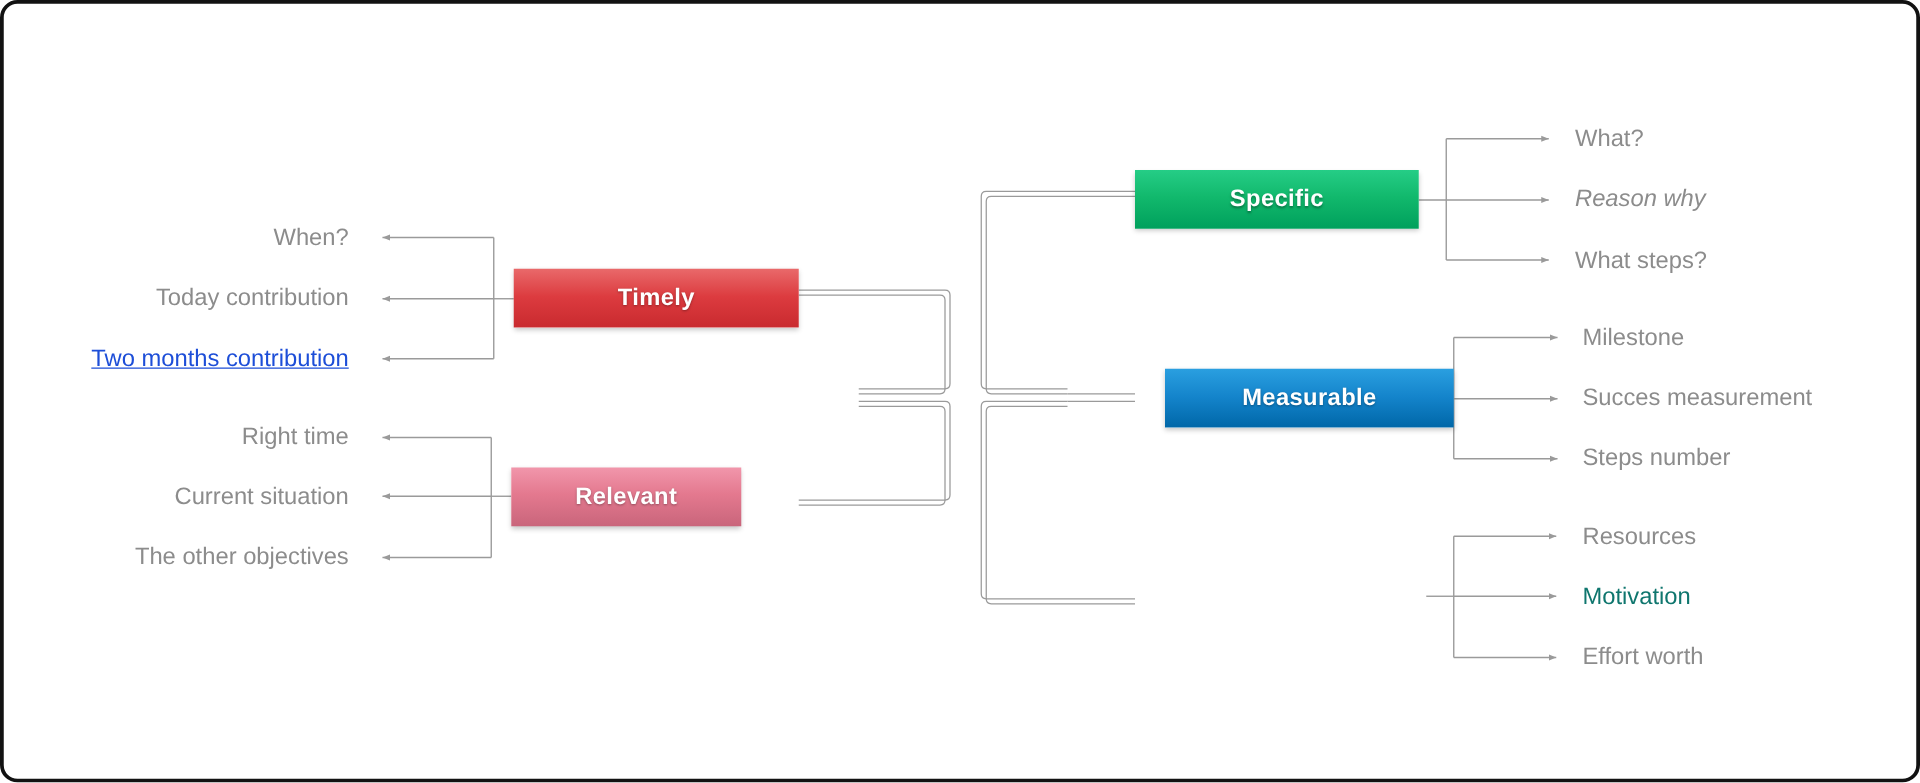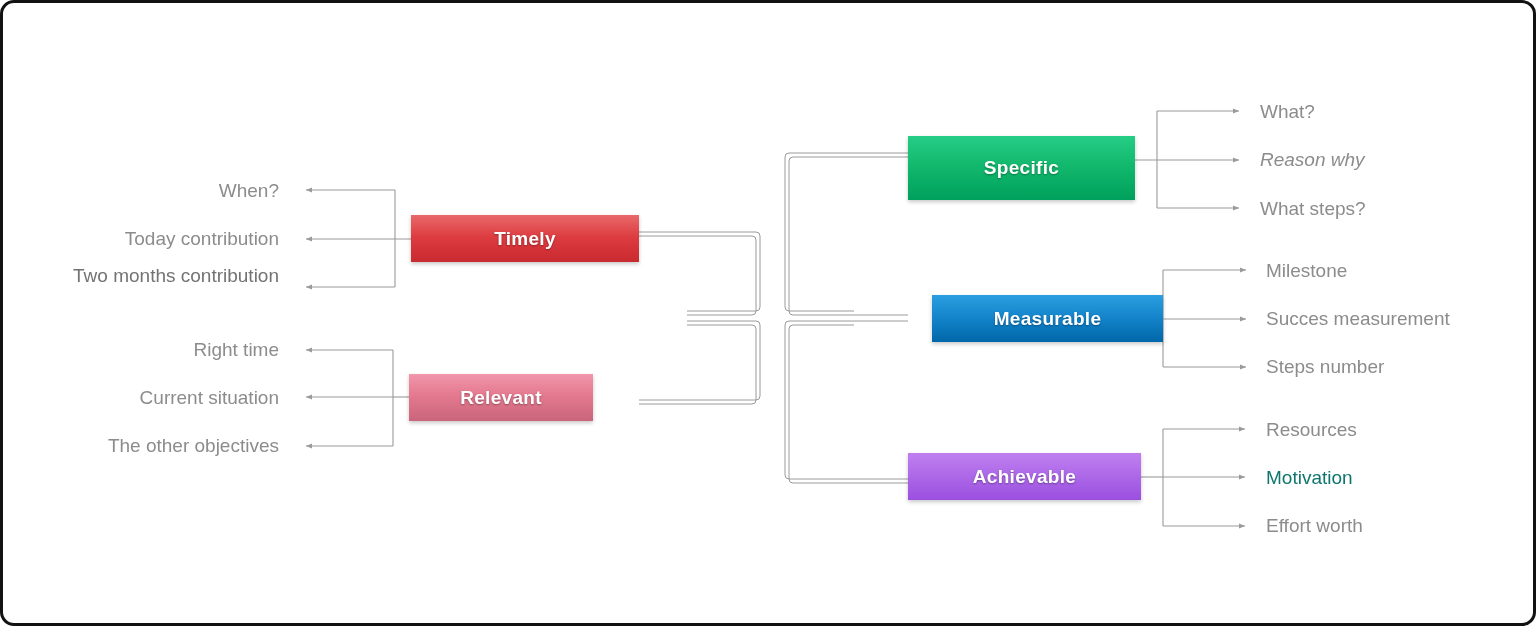--- a/index.html
+++ b/index.html
@@ -39,21 +39,21 @@
     color: #ffffff;
     font-weight: bold;
     font-size: 19px;
     letter-spacing: 0.3px;
     text-shadow: 0 1px 2px rgba(0,0,0,0.35);
     box-shadow: 0 2px 4px rgba(0,0,0,0.22);
     box-sizing: border-box;
   }
 
   .box-specific {
-    left: 905px; top: 133px; width: 227px; height: 64px;
+    left: 905px; top: 133px; width: 227px; height: 47px;
     background: linear-gradient(180deg, #25cd86 0%, #12b96d 45%, #00a05c 100%);
   }
   .box-measurable {
     left: 905px; top: 292px; width: 231px; height: 47px;
     background: linear-gradient(180deg, #2a9fe0 0%, #1484cb 48%, #0067a8 100%);
     margin-left: 24px;
   }
   .box-achievable {
     left: 905px; top: 450px; width: 233px; height: 47px;
     background: linear-gradient(180deg, #c07ff0 0%, #ae6ae8 45%, #9b4fe0 100%);
@@ -180,23 +180,20 @@
     </g>
   </svg>
 
 
   <div class="branch-box box-specific">
     <span>Specific</span>
   </div>
   <div class="branch-box box-measurable">
     <span>Measurable</span>
   </div>
-  <div class="branch-box box-achievable">
-    <span>Achievable</span>
-  </div>
   <div class="branch-box box-timely">
     <span>Timely</span>
   </div>
   <div class="branch-box box-relevant">
     <span>Relevant</span>
   </div>
 
   <div class="leaf leaf-right" style="left: 1257px; top: 99px; color: rgb(140, 140, 140);">What?</div>
   <div class="leaf leaf-right" style="left: 1257px; top: 147px; color: rgb(140, 140, 140); font-style: italic;">Reason why</div>
   <div class="leaf leaf-right" style="left: 1257px; top: 196px; color: rgb(140, 140, 140);">What steps?</div>
@@ -204,19 +201,19 @@
   <div class="leaf leaf-right" style="left: 1263px; top: 258px; color: rgb(140, 140, 140);">Milestone</div>
   <div class="leaf leaf-right" style="left: 1263px; top: 306px; color: rgb(140, 140, 140);">Succes measurement</div>
   <div class="leaf leaf-right" style="left: 1263px; top: 354px; color: rgb(140, 140, 140);">Steps number</div>
 
   <div class="leaf leaf-right" style="left: 1263px; top: 417px; color: rgb(140, 140, 140);">Resources</div>
   <div class="leaf leaf-right" style="left: 1263px; top: 465px; color: #0f766e;">Motivation</div>
   <div class="leaf leaf-right" style="left: 1263px; top: 513px; color: rgb(140, 140, 140);">Effort worth</div>
 
   <div class="leaf leaf-left" style="right: 1254px; top: 178px; color: rgb(140, 140, 140);">When?</div>
   <div class="leaf leaf-left" style="right: 1254px; top: 226px; color: rgb(140, 140, 140);">Today contribution</div>
-  <div class="leaf leaf-left" style="right: 1254px; top: 263px; color: #737373;">Two months contribution</div>
+  <div class="leaf leaf-left" style="right: 1254px; top: 275px; color: #1d4ed8; text-decoration: underline;">Two months contribution</div>
 
   <div class="leaf leaf-left" style="right: 1254px; top: 337px; color: rgb(140, 140, 140);">Right time</div>
   <div class="leaf leaf-left" style="right: 1254px; top: 385px; color: rgb(140, 140, 140);">Current situation</div>
   <div class="leaf leaf-left" style="right: 1254px; top: 433px; color: rgb(140, 140, 140);">The other objectives</div>
 
 </div>
 
 </body></html>

